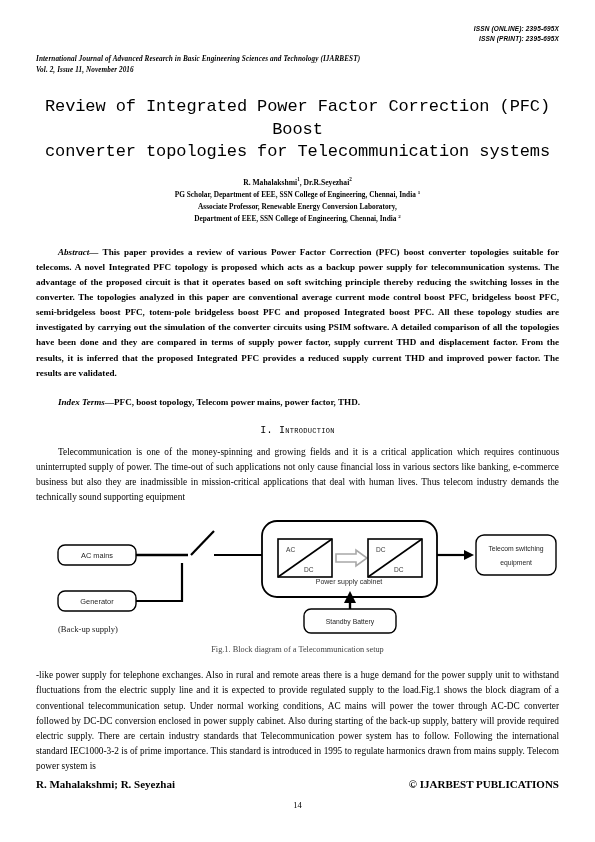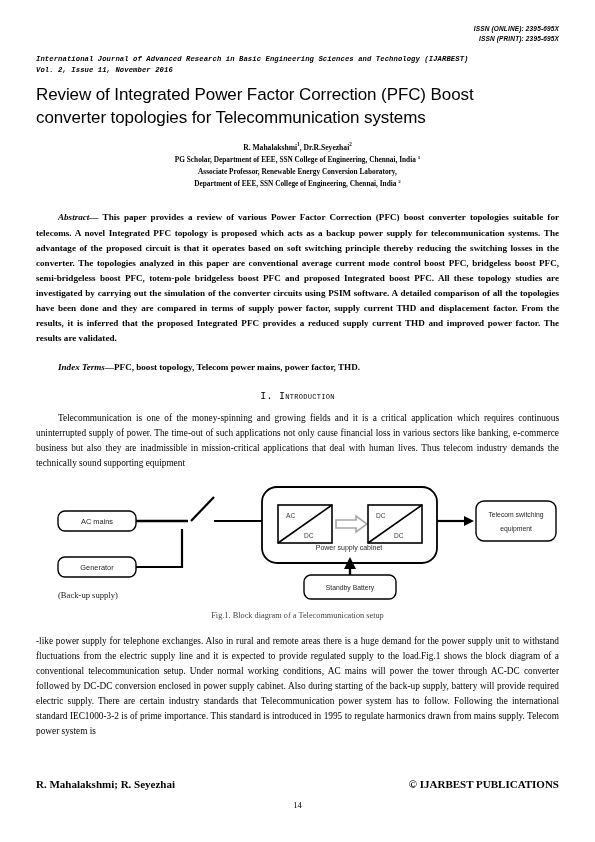--- a/index.html
+++ b/index.html
@@ -31,33 +31,33 @@
     font-family: "Liberation Sans", sans-serif;
     font-weight: bold;
     font-style: italic;
     font-size: 6.5px;
     letter-spacing: 0.15px;
     line-height: 1.55;
   }
   .journal-block {
     margin-top: 10px;
     text-align: left;
-    font-family: Liberation Mono, monospace;
+    font-family: Liberation Serif, serif;
     font-weight: bold;
     font-style: italic;
     font-size: 7.2px;
     line-height: 1.55;
     letter-spacing: 0.1px;
   }
 
   
   .title {
-    margin-top: 8px;
-    text-align: left;
-    font-family: Liberation Sans, sans-serif;
+    margin-top: 20px;
+    text-align: center;
+    font-family: Liberation Mono, monospace;
     font-size: 17px;
     line-height: 1.32;
     letter-spacing: -0.1px;
   }
 
   
   .authors {
     margin-top: 11px;
     text-align: center;
     font-family: "Liberation Serif", serif;

